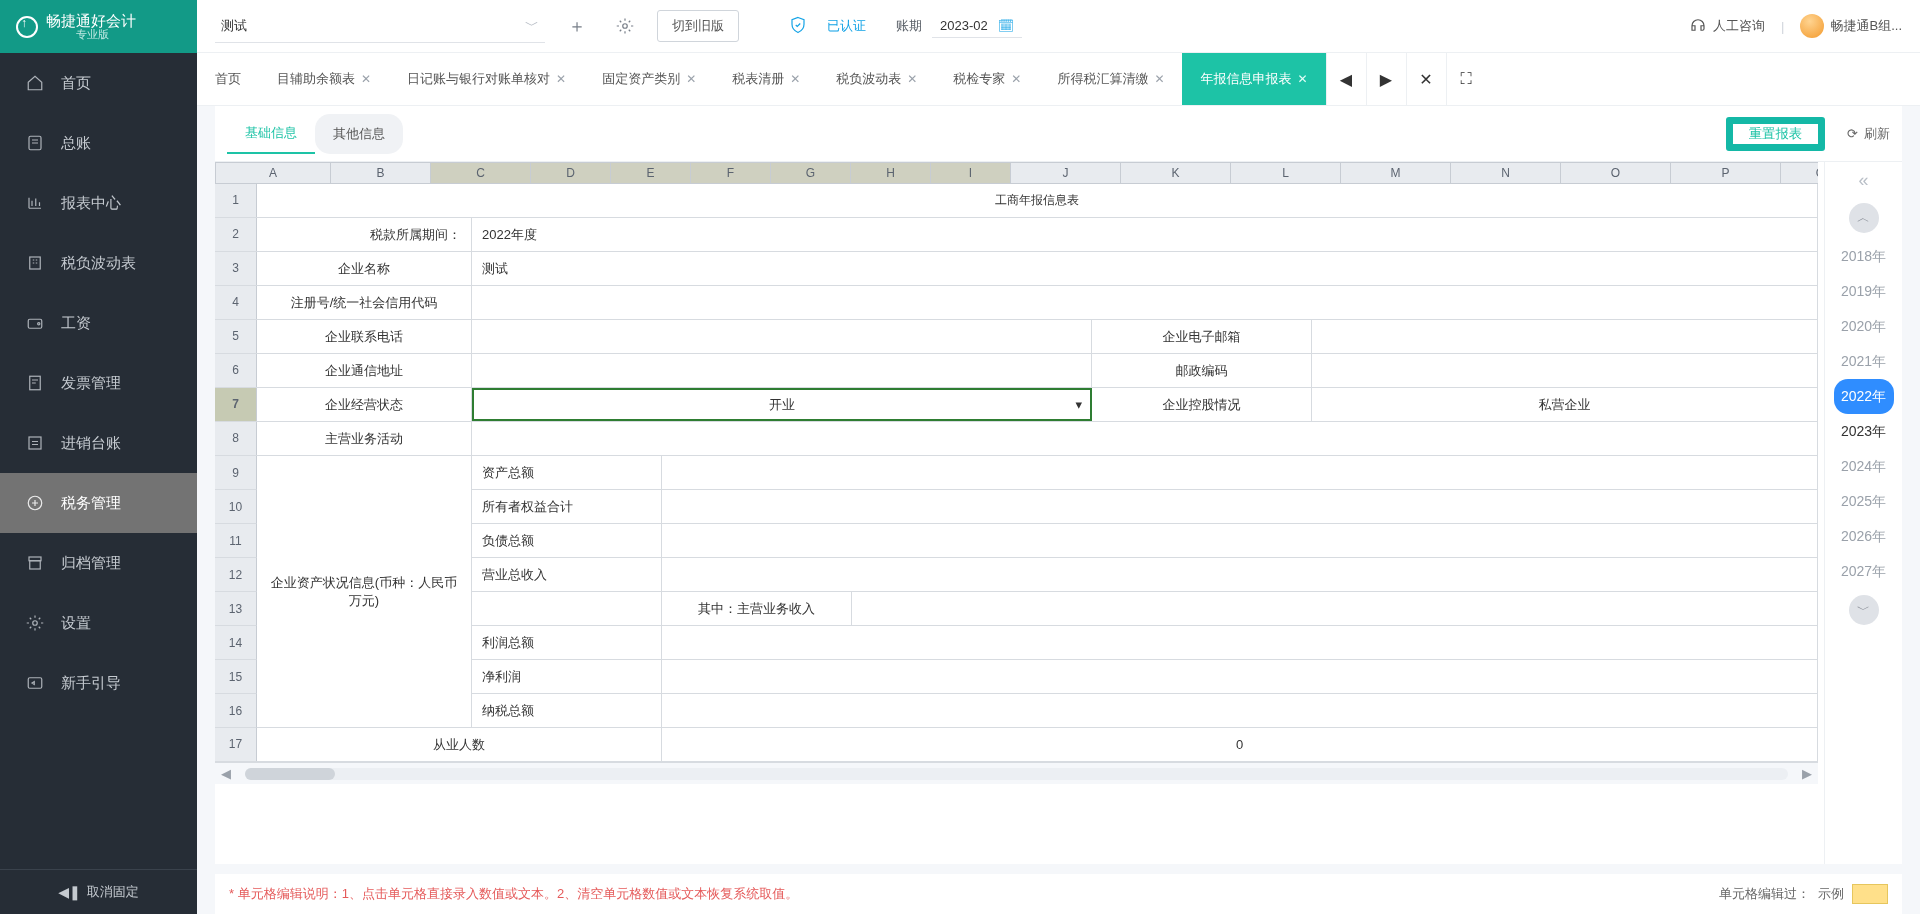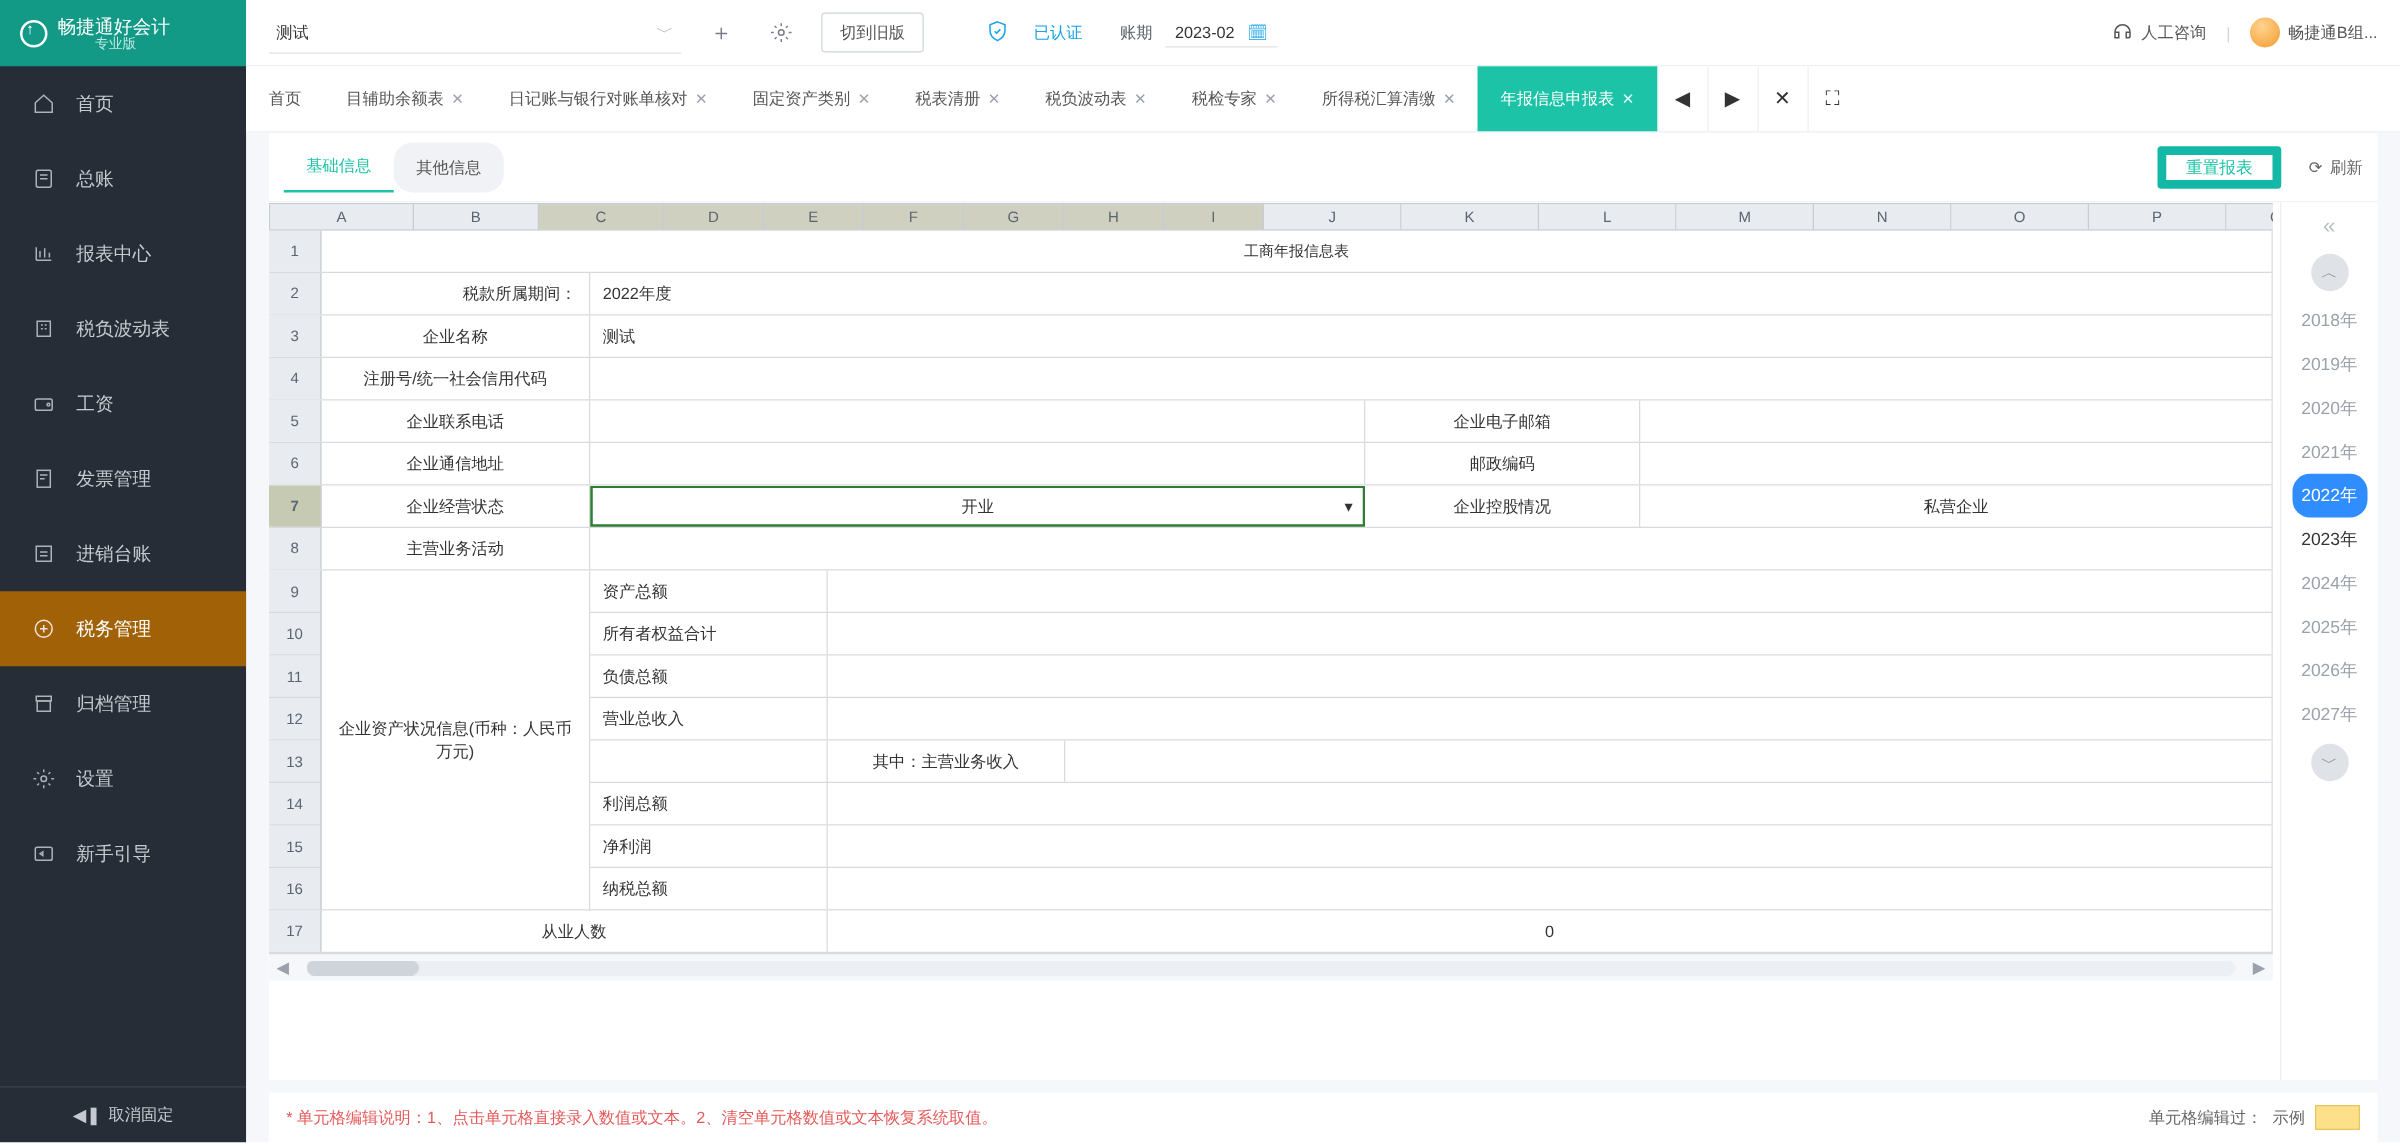--- a/index.html
+++ b/index.html
@@ -13,21 +13,21 @@
 
 .logo-row { background: #129a87; height: 53px; display: flex; align-items: center; padding: 0 16px; color: #fff; }
 .logo-icon { width: 22px; height: 22px; border: 2px solid #fff; border-radius: 50%; margin-right: 8px; position: relative; }
 .logo-icon::after { content: "↑"; position: absolute; left: 3px; top: -2px; font-size: 12px; }
 .logo-text { font-size: 15px; font-weight: 500; }
 .logo-sub { font-size: 11px; color: #bfe8e2; margin-left: 30px; margin-top: -4px; }
 .nav { flex: 1; overflow-y: auto; position: relative; }
 .nav::-webkit-scrollbar { width: 10px; }
 .nav::-webkit-scrollbar-thumb { background: #555b62; border-radius: 5px; }
 .nav-item { display: flex; align-items: center; height: 60px; padding: 0 25px; cursor: pointer; font-size: 15px; }
-.nav-item.active { background: #a16207; color: #fff; }
+.nav-item.active { background: #737373; color: #fff; }
 .nav-icon { width: 20px; height: 20px; margin-right: 16px; display: inline-flex; align-items: center; justify-content: center; opacity: 0.85; }
 .pin-row { height: 45px; display: flex; align-items: center; justify-content: center; color: #c5cad0; cursor: pointer; border-top: 1px solid #3a424c; }
 .pin-row .pin-icon { margin-right: 6px; font-size: 14px; }
 
 
 .topbar { height: 53px; background: #fff; display: flex; align-items: center; padding: 0 18px; border-bottom: 1px solid #edf0f3; }
 .tb-select { min-width: 330px; height: 34px; border-bottom: 1px solid #e0e3e8; display: flex; align-items: center; justify-content: space-between; color: #333; padding: 0 6px; }
 .tb-select .chev { color: #b8bec6; font-size: 14px; }
 .tb-btn-icon { width: 32px; height: 32px; display: flex; align-items: center; justify-content: center; margin-left: 16px; color: #787f89; font-size: 18px; cursor: pointer; }
 .tb-switch { height: 32px; padding: 0 14px; border: 1px solid #d0d5db; border-radius: 3px; margin-left: 16px; display: flex; align-items: center; color: #555; cursor: pointer; }

